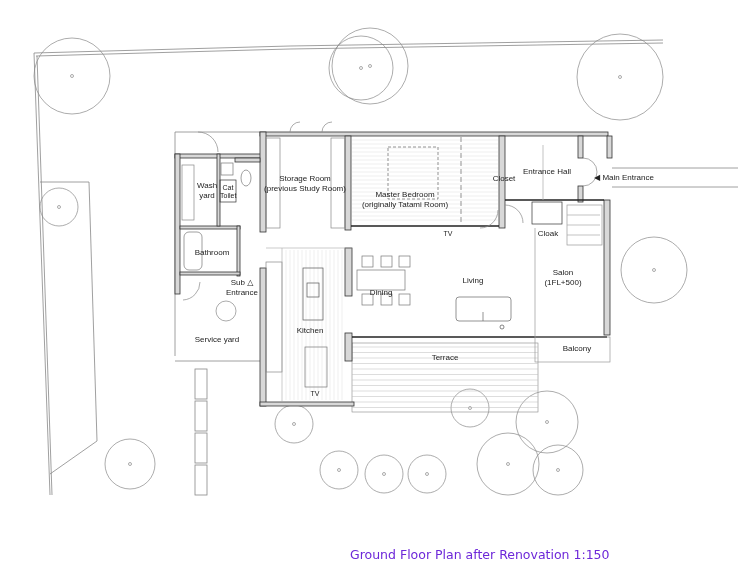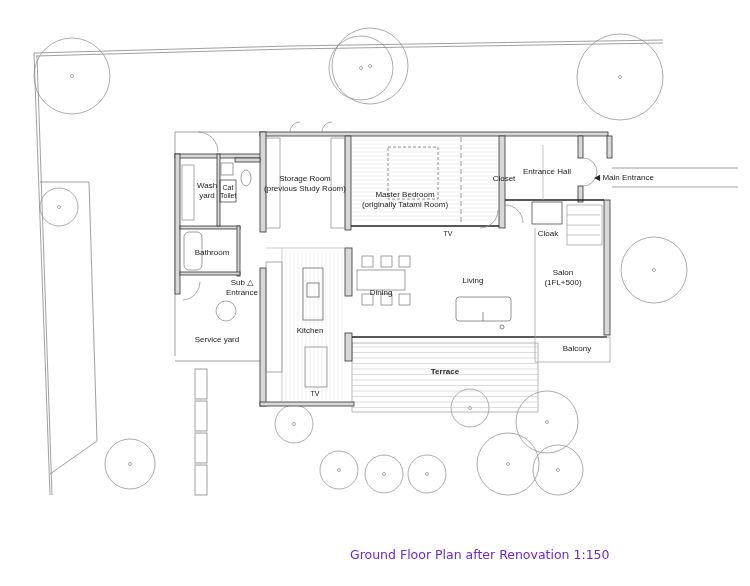--- a/index.html
+++ b/index.html
@@ -261,15 +261,15 @@
 <div class="lbl" style="left:295px;top:326px;width:30px;">Kitchen</div>
 <div class="lbl" style="left:305px;top:389px;width:20px;font-size:7px;">TV</div>
 <div class="lbl" style="left:438px;top:229px;width:20px;font-size:7px;">TV</div>
 <div class="lbl" style="left:362px;top:260px;width:38px;margin-top:28px;">Dining</div>
 <div class="lbl" style="left:458px;top:276px;width:30px;">Living</div>
 <div class="lbl" style="left:538px;top:268px;width:50px;">
   <div>Salon</div>
   <div>(1FL+500)</div>
 </div>
 <div class="lbl" style="left:552px;top:344px;width:50px;">Balcony</div>
-<div class="lbl" style="left:425px;top:367px;width:40px;font-weight:bold;">Terrace</div>
+<div class="lbl" style="left:425px;top:353px;width:40px;">Terrace</div>
 
 <div class="caption">Ground Floor Plan after Renovation 1:150</div>
 
 </body></html>

